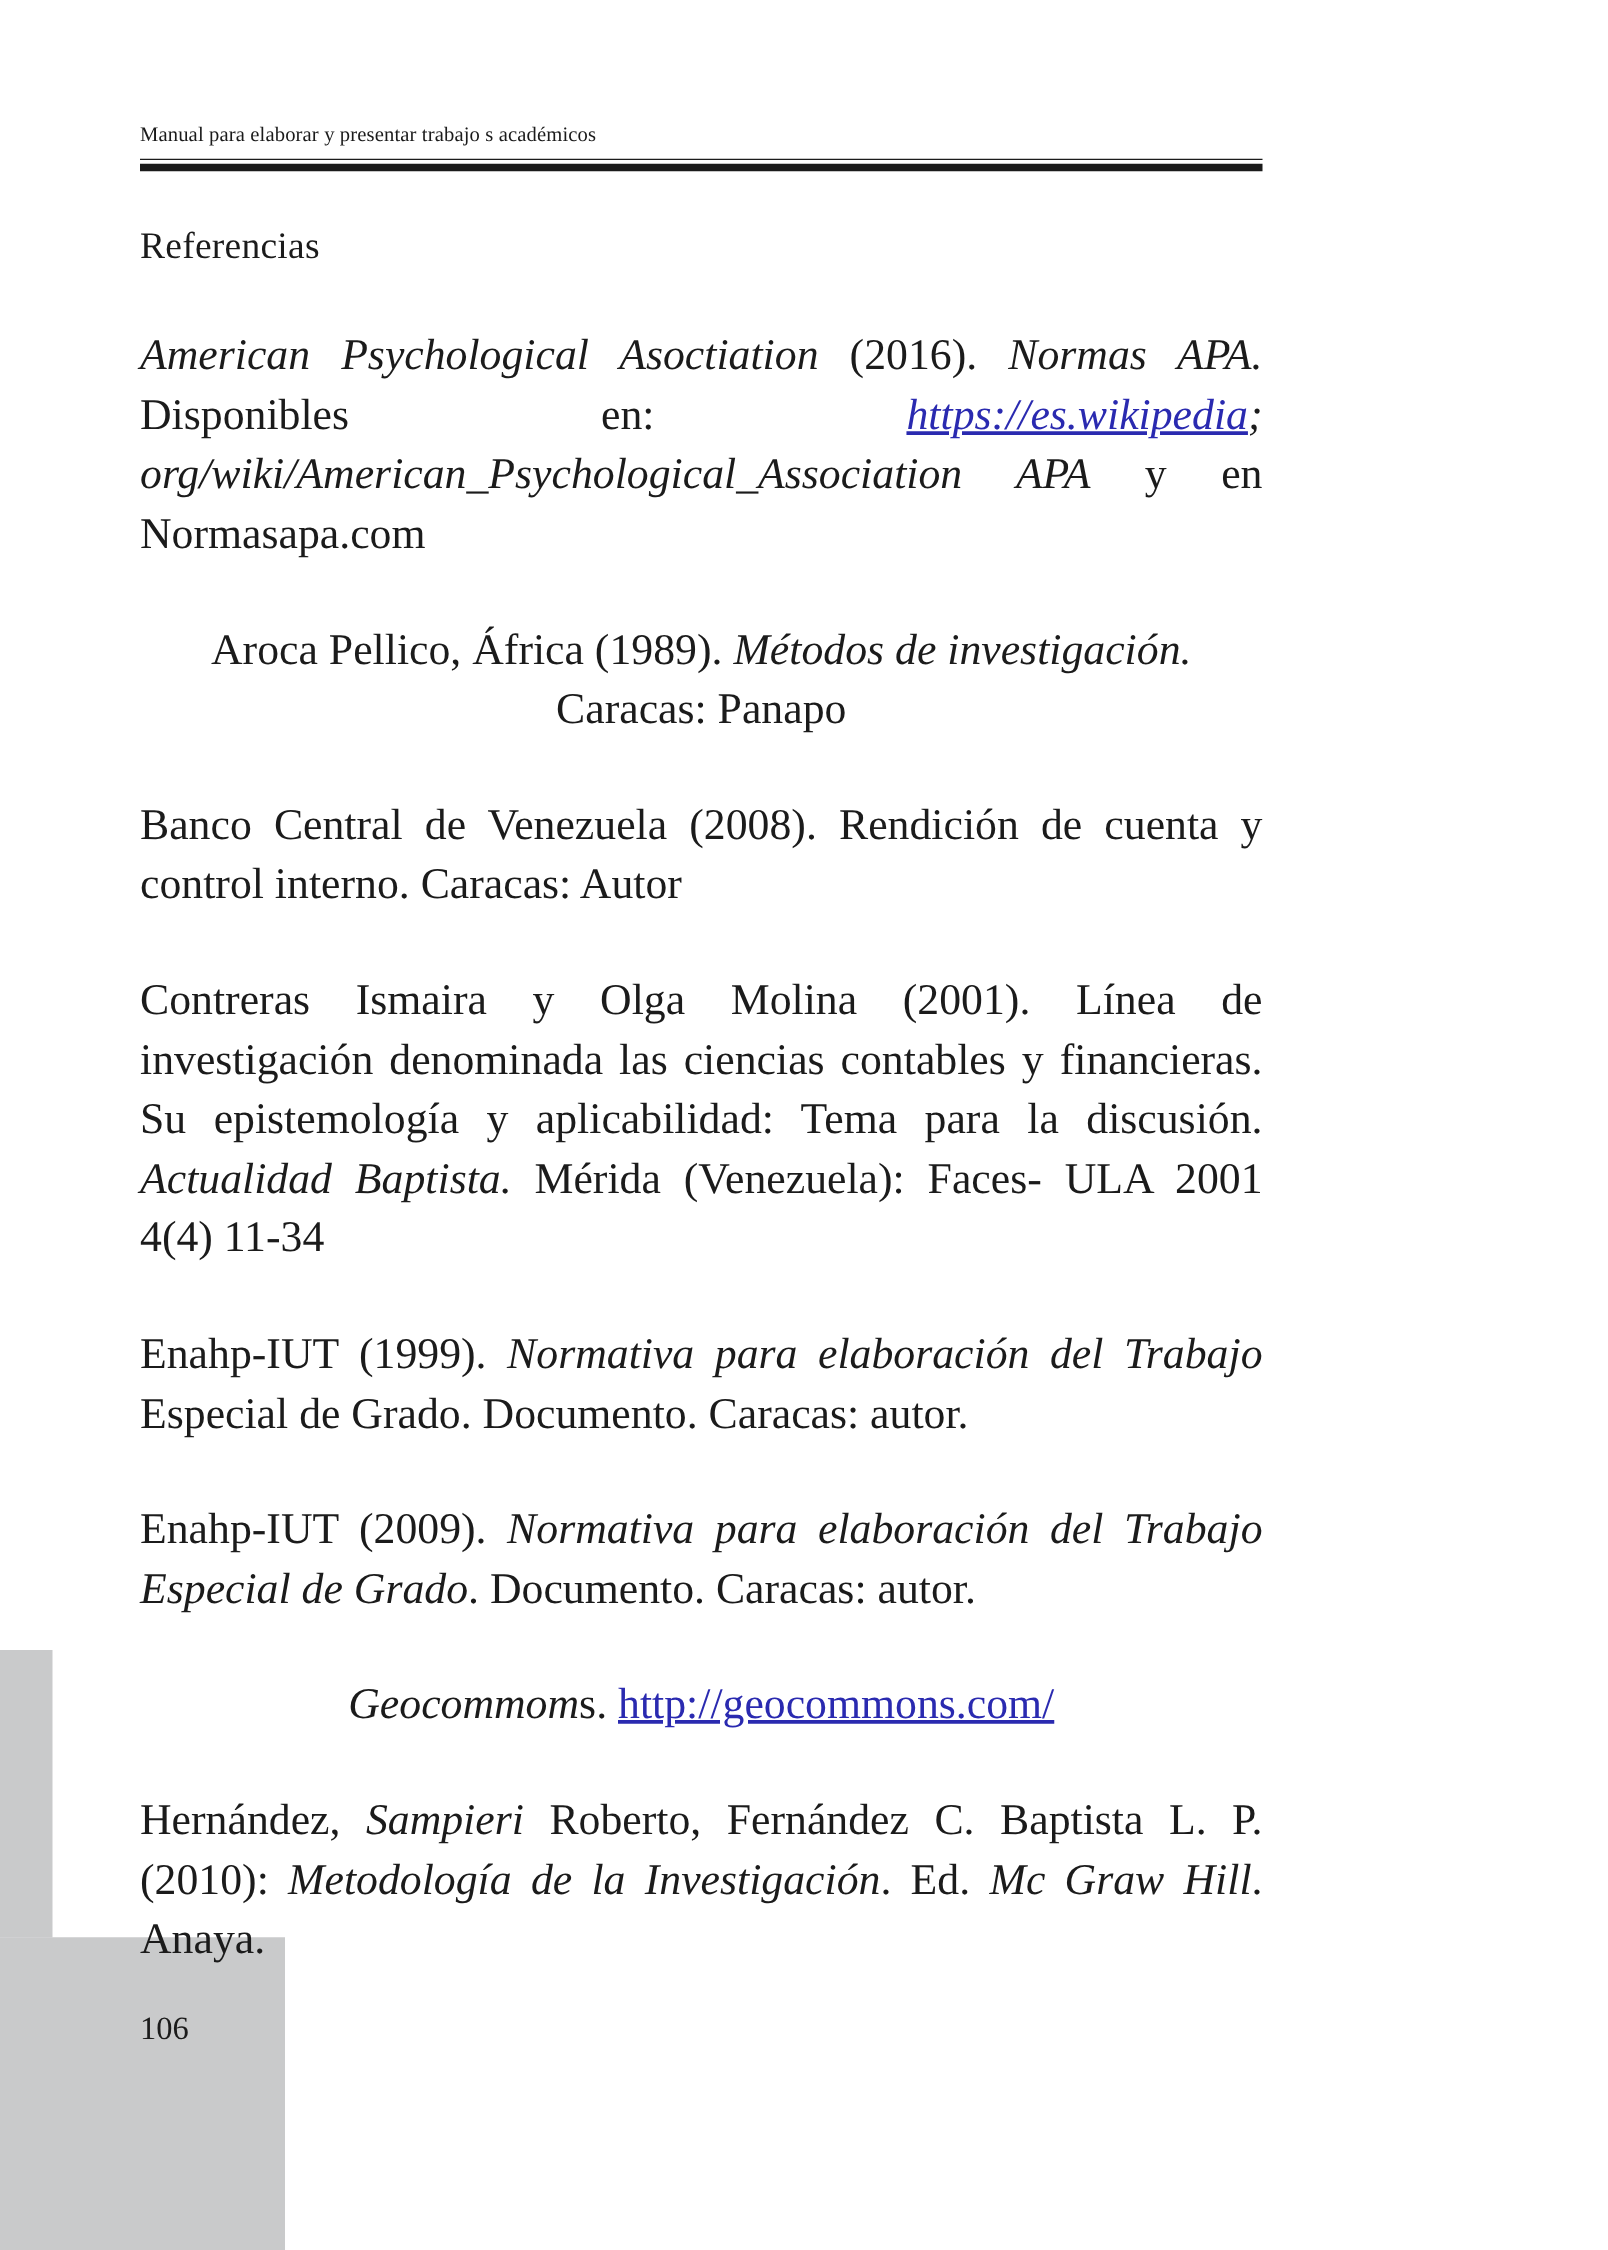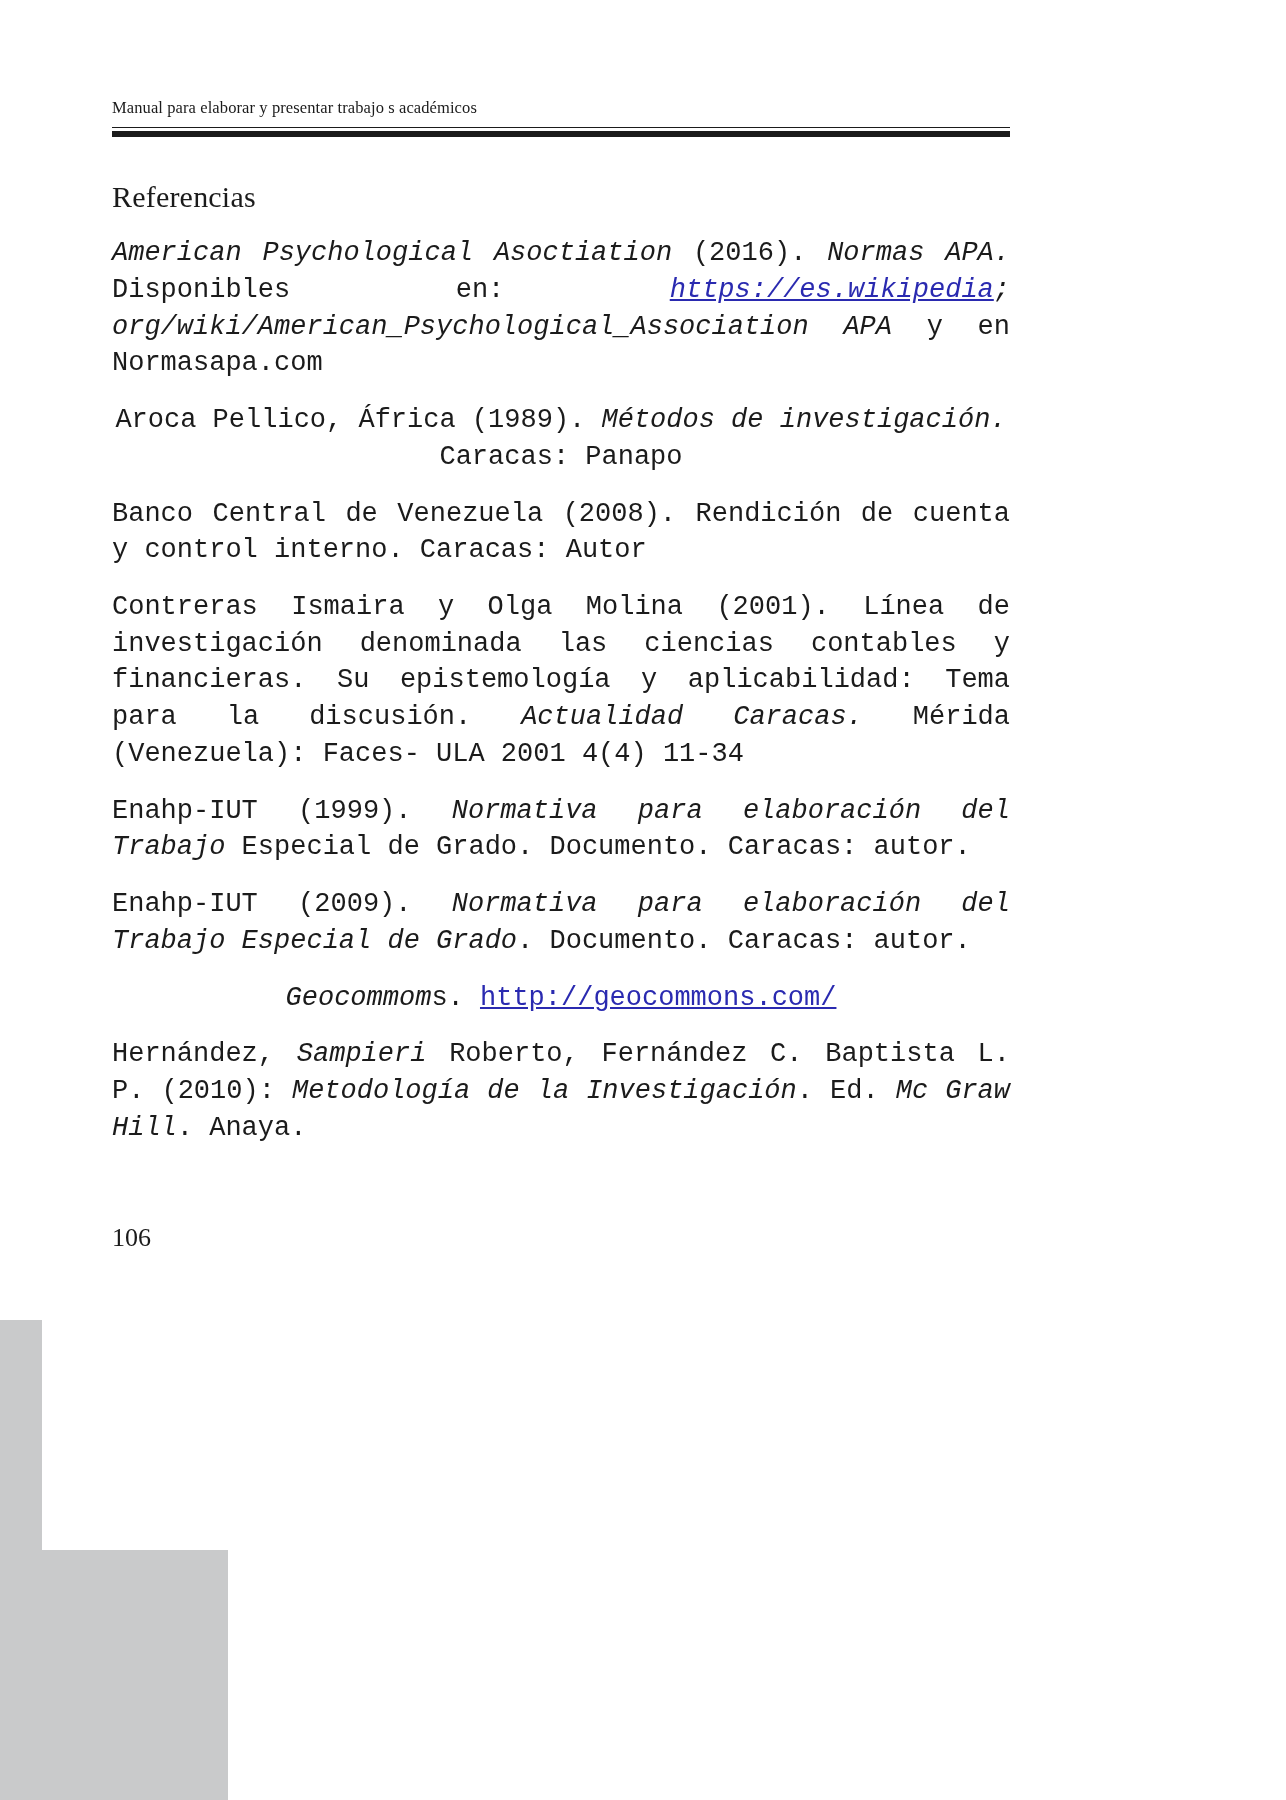--- a/index.html
+++ b/index.html
@@ -110,47 +110,46 @@
     line-height: 1.2;
     letter-spacing: 0.2px;
   }
 
   .ref-list {
     margin: 0;
     padding: 0;
     list-style: none;
   }
   .ref {
-    font-size: 27px;
+    font-size: 35px;
     line-height: 1.36;
     text-align: justify;
     text-justify: inter-word;
-    margin-top: 20px;
+    margin-top: 45px;
     hyphens: none;
-    font-family: Liberation Mono, monospace;
   }
   .ref.left {
     text-align: center;
   }
   .ref i {
     font-style: italic;
   }
   .ref a,
   .ref .link {
     color: #2a2ab0;
     text-decoration: underline;
     text-underline-offset: 2px;
   }
   .ref .link-italic {
     font-style: italic;
   }
 
   .page-number {
     font-size: 26px;
-    margin-top: 76px;
+    margin-top: 32px;
     line-height: 1.2;
   }
 </style>
 </head>
 <body>
 
 <div class="corner-block"></div>
 <div class="corner-block-notch"></div>
 <div class="corner-block-inner"></div>
 <div class="corner-strip"></div>
@@ -166,21 +165,21 @@
         <div class="rule-thick"></div>
       </div>
     </div>
 
     <h1 class="section-title">Referencias</h1>
 
     <ul class="ref-list" id="ref-list">
         <li class="ref"><i>American Psychological Asoctiation</i><span> (2016). </span><i>Normas APA.</i><span> Disponibles en: </span><a class="link link-italic" href="#">https://es.wikipedia</a><i>; org/wiki/American_Psychological_Association APA</i><span> y en Normasapa.com</span></li>
         <li class="ref left"><span>Aroca Pellico, África (1989). </span><i>Métodos de investigación.</i><span> Caracas: Panapo</span></li>
         <li class="ref"><span>Banco Central de Venezuela (2008). Rendición de cuenta y control interno. Caracas: Autor</span></li>
-        <li class="ref"><span>Contreras Ismaira y Olga Molina (2001). Línea de investigación denominada las ciencias contables y financieras. Su epistemología y aplicabilidad: Tema para la discusión. </span><i>Actualidad Caracas.</i><span> Mérida (Venezuela): Faces- ULA 2001 4(4) 11-34</span></li>
+        <li class="ref"><span>Contreras Ismaira y Olga Molina (2001). Línea de investigación denominada las ciencias contables y financieras. Su epistemología y aplicabilidad: Tema para la discusión. </span><i>Actualidad Baptista.</i><span> Mérida (Venezuela): Faces- ULA 2001 4(4) 11-34</span></li>
         <li class="ref"><span>Enahp-IUT (1999). </span><i>Normativa para elaboración del Trabajo</i><span> Especial de Grado. Documento. Caracas: autor.</span></li>
         <li class="ref"><span>Enahp-IUT (2009). </span><i>Normativa para elaboración del Trabajo Especial de Grado</i><span>. Documento. Caracas: autor.</span></li>
         <li class="ref left"><i>Geocommom</i><span>s. </span><a class="link" href="#">http://geocommons.com/</a></li>
         <li class="ref"><span>Hernández, </span><i>Sampieri</i><span> Roberto, Fernández C. Baptista L. P. (2010): </span><i>Metodología de la Investigación</i><span>. Ed. </span><i>Mc Graw Hill</i><span>. Anaya.</span></li>
       </ul>
 
     <div class="page-number">106</div>
 
   </div>
 </div>

